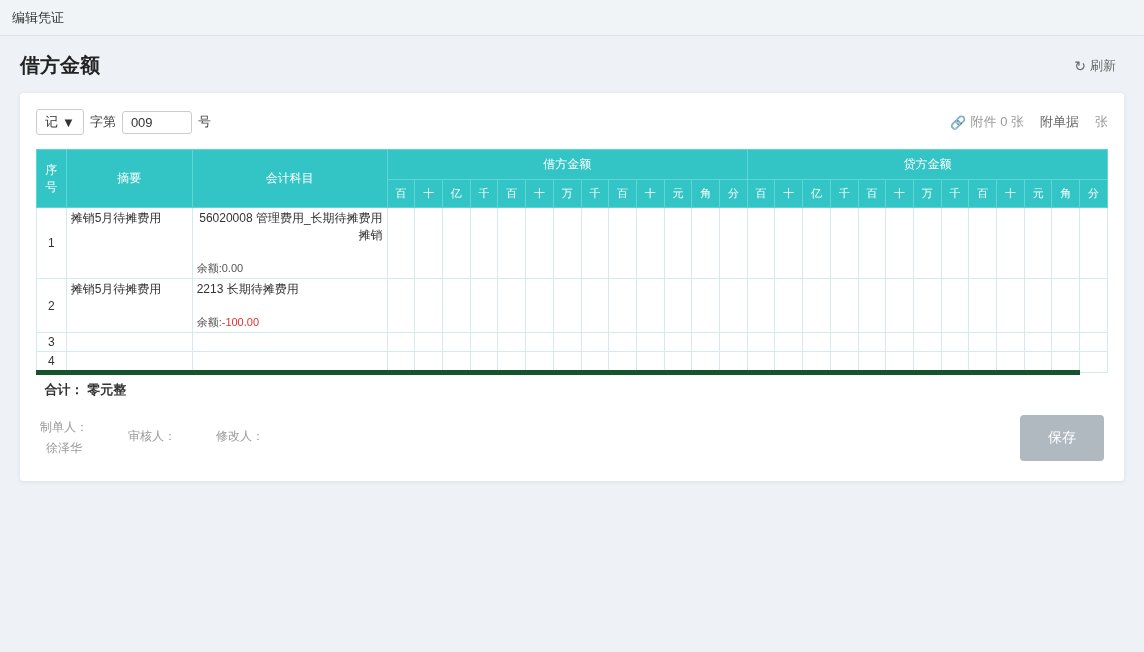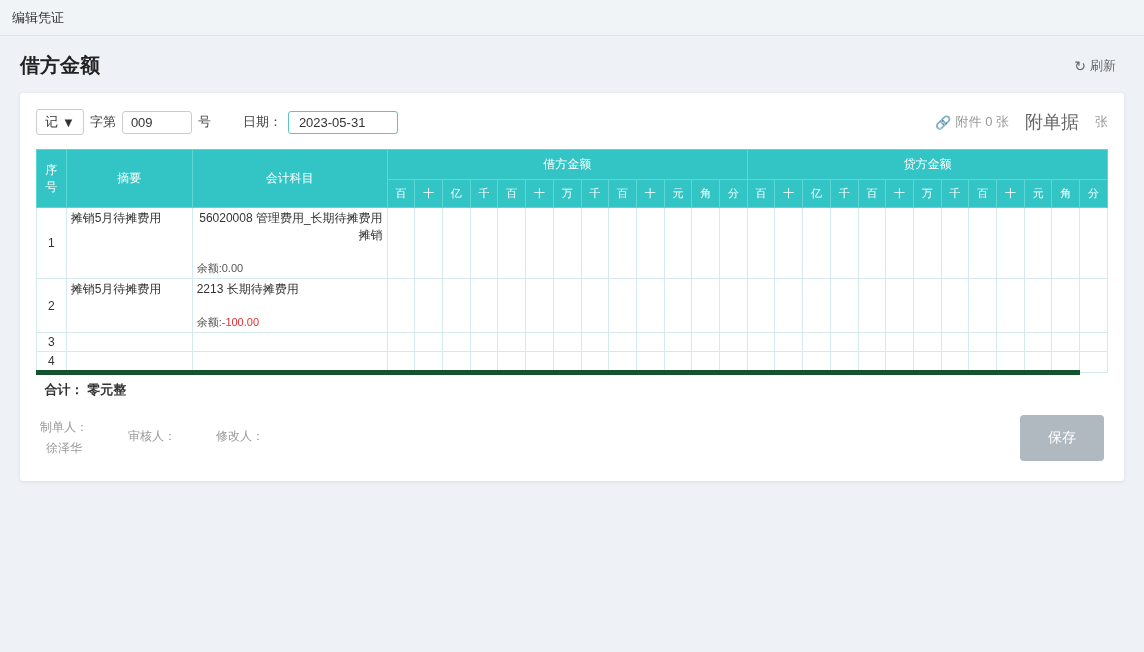--- a/index.html
+++ b/index.html
@@ -113,21 +113,21 @@
     .attachment-link {
       display: flex;
       align-items: center;
       gap: 4px;
       color: #999;
       font-size: 13px;
       cursor: pointer;
     }
     .attachment-single {
       color: #666;
-      font-size: 18px;
+      font-size: 13px;
       cursor: pointer;
     }
     .attachment-count-badge {
       font-size: 13px;
       color: #999;
     }
     
     .voucher-table {
       width: 100%;
       border-collapse: collapse;
@@ -243,24 +243,20 @@
 
     <div class="form-row">
       <div class="field-group">
         <button class="dropdown-btn">
           <span>记</span>
           <span>▼</span>
         </button>
         <span class="field-label">字第</span>
         <input class="input-field" type="text" value="009" style="">
         <span class="field-label">号</span>
-      </div>
-      <div class="field-group" style="margin-left:20px;">
-        <span class="field-label">日期：</span>
-        <input class="date-field" type="text" value="2023-05-31" style="">
       </div>
       <div class="attachment-area">
         <span class="attachment-link">
           <span>🔗</span>
           <span>附件 0 张</span>
         </span>
         <span class="attachment-single">附单据</span>
         <span class="attachment-count-badge">张</span>
       </div>
     </div>

